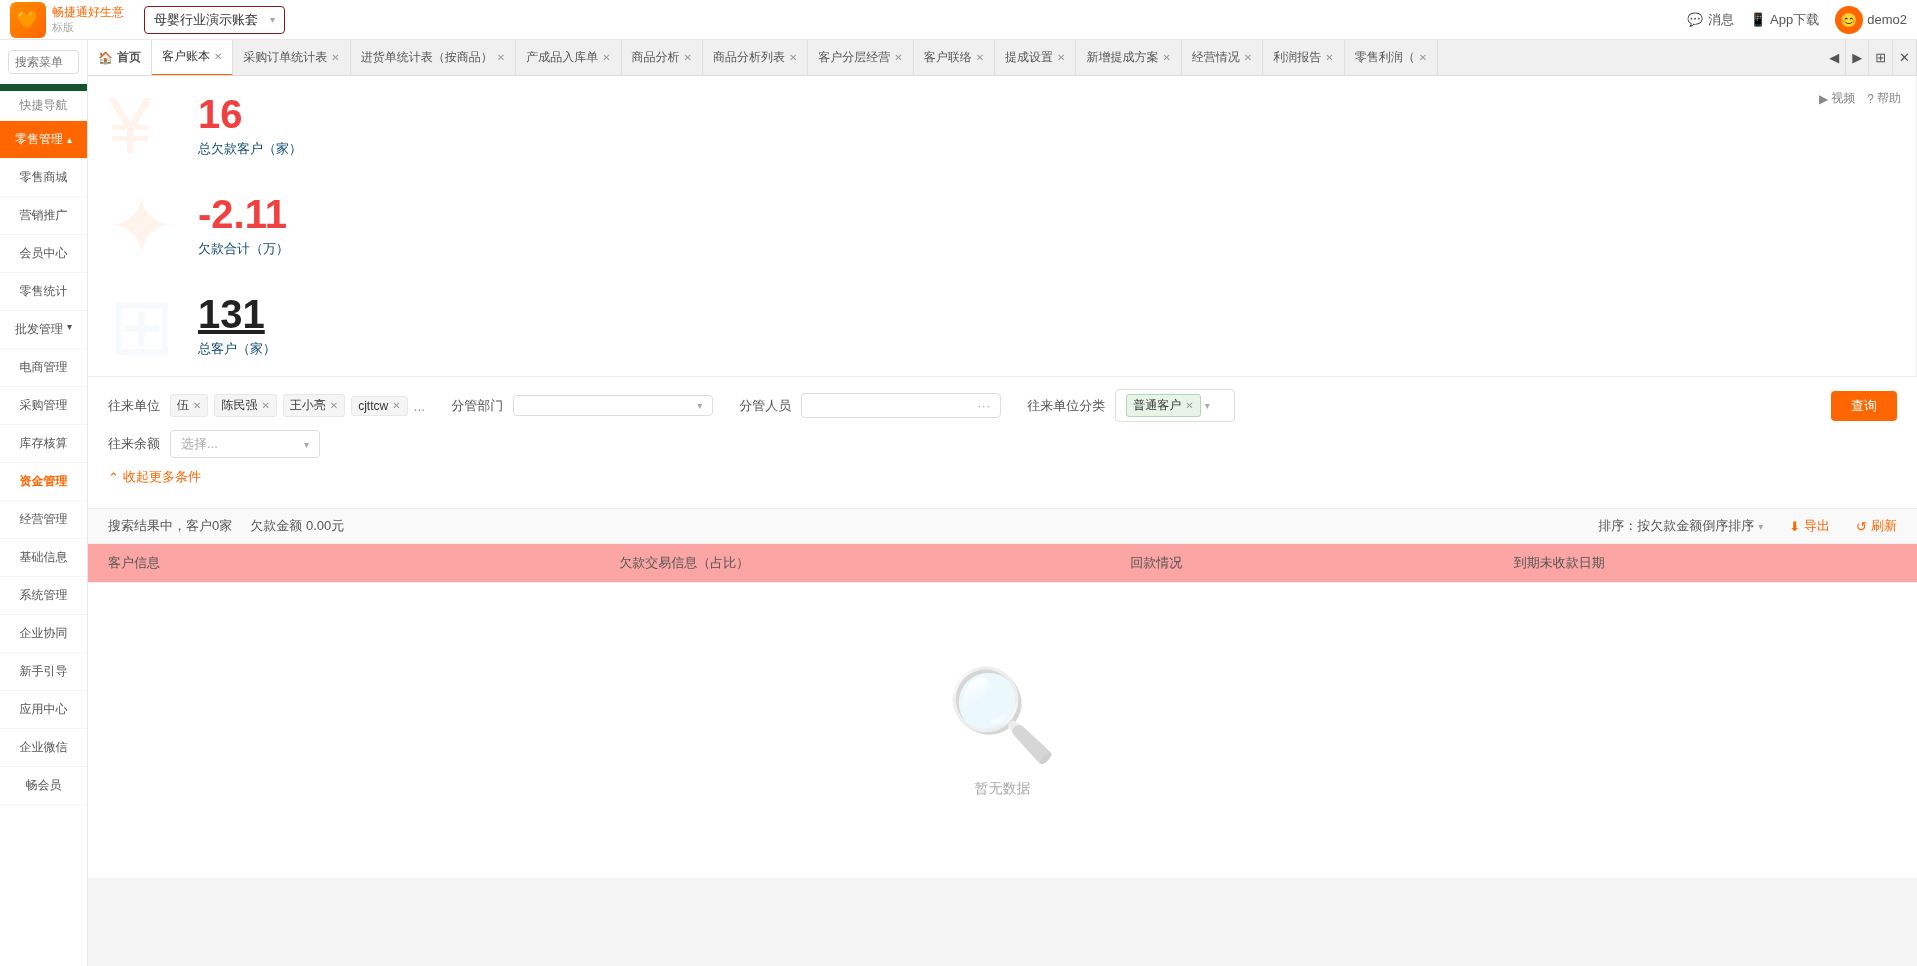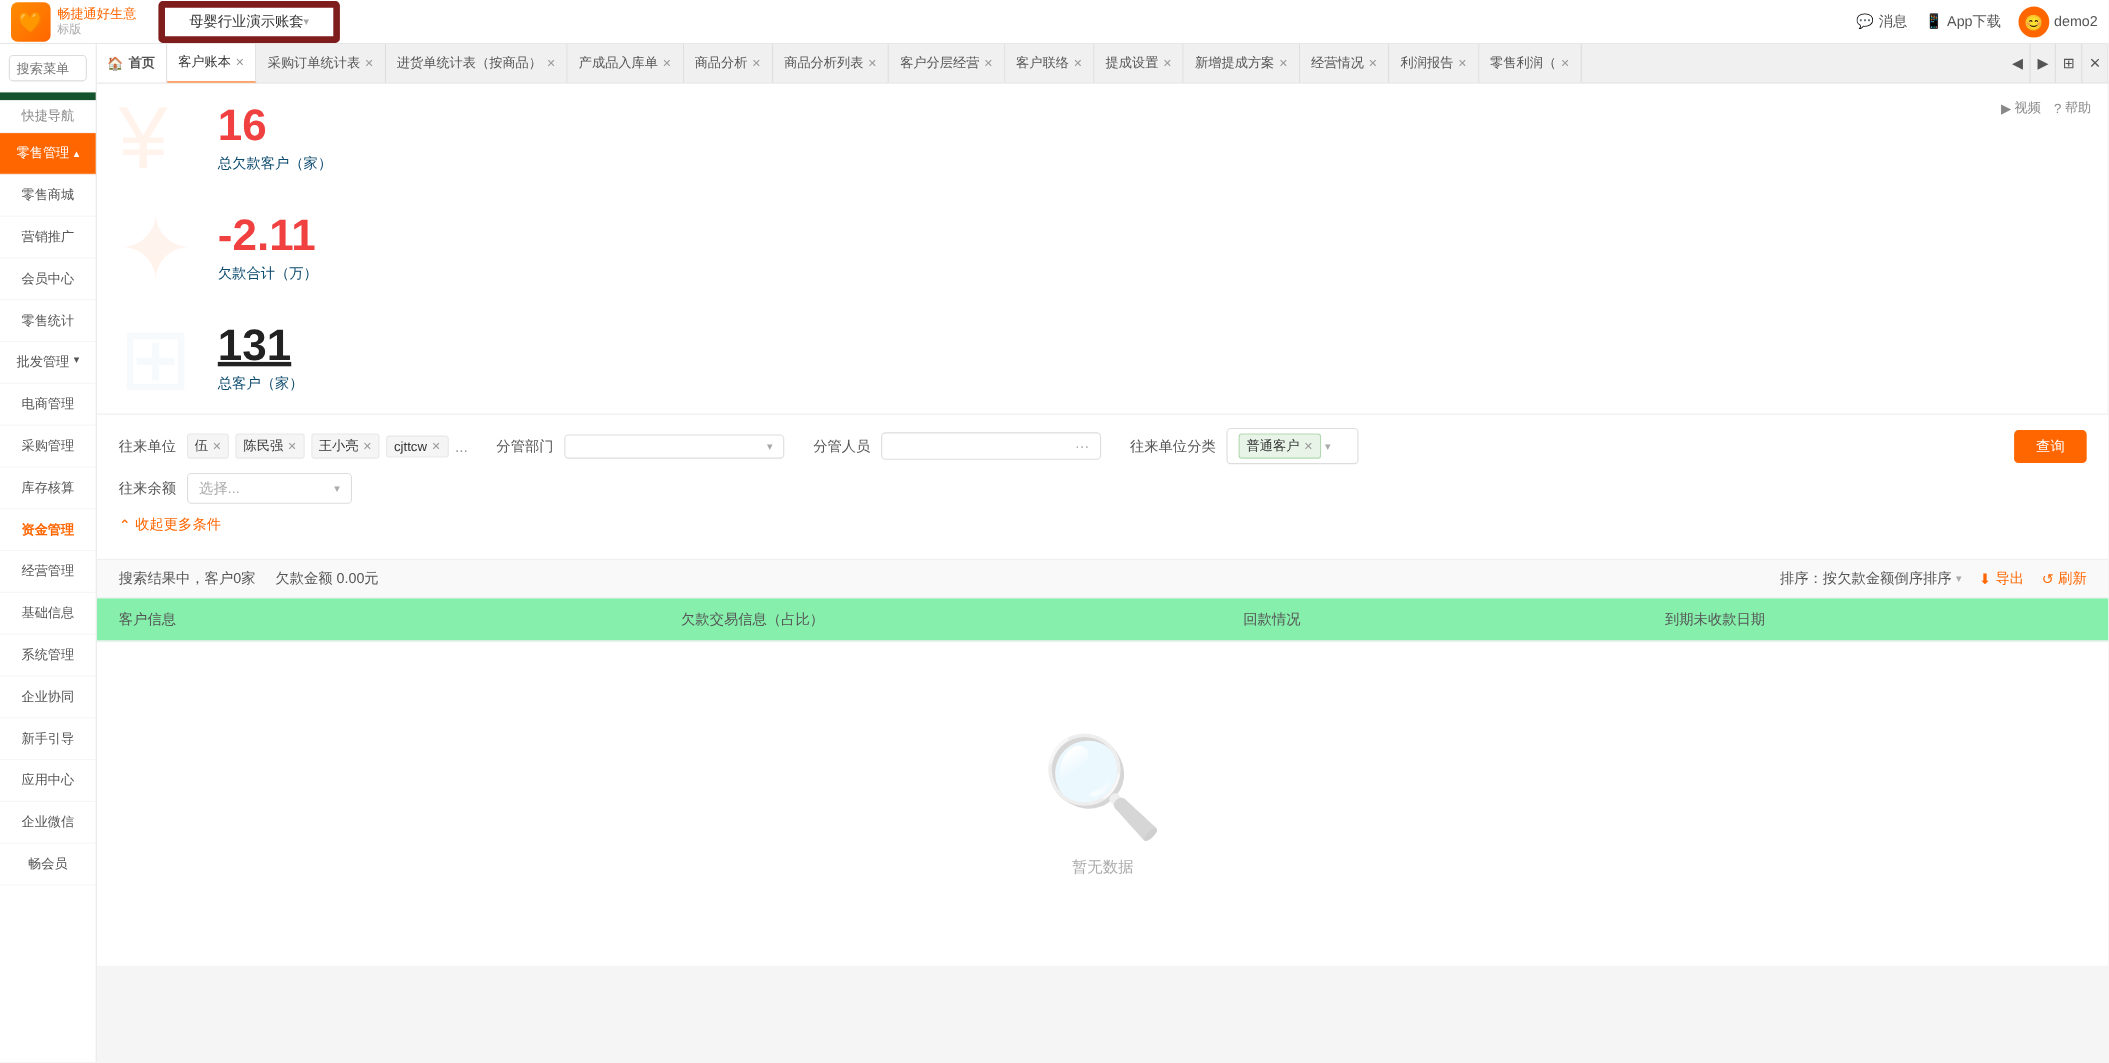--- a/index.html
+++ b/index.html
@@ -12,21 +12,21 @@
     .sidebar { width: 88px; background: #fff; border-right: 1px solid #e8e8e8; flex-shrink: 0; display: flex; flex-direction: column; }
     .content-area { flex: 1; display: flex; flex-direction: column; overflow: hidden; }
     .tab-bar { height: 36px; background: #f0f0f0; display: flex; align-items: center; flex-shrink: 0; border-bottom: 1px solid #ddd; overflow: hidden; }
     .main-content { flex: 1; overflow: auto; background: #f5f5f5; }
 
     
     .logo-area { display: flex; align-items: center; gap: 6px; }
     .logo-icon { width: 36px; height: 36px; background: linear-gradient(135deg, #ff8c00, #ff6600); border-radius: 6px; display: flex; align-items: center; justify-content: center; color: #fff; font-size: 16px; font-weight: bold; }
     .logo-text { font-size: 12px; color: #ff6600; line-height: 1.3; }
     .top-center { flex: 1; display: flex; align-items: center; padding: 0 20px; }
-    .account-selector { display: flex; align-items: center; gap: 0; border: 6px solid #7f1d1d; border-radius: 4px; padding: 4px 22px; cursor: pointer; font-size: 13px; }
+    .account-selector { display: flex; align-items: center; gap: 12px; border: 1px solid #7f1d1d; border-radius: 4px; padding: 4px 9px; cursor: pointer; font-size: 13px; }
     .top-right { display: flex; align-items: center; gap: 16px; }
     .top-btn { display: flex; align-items: center; gap: 4px; cursor: pointer; color: #555; font-size: 13px; }
     .avatar { width: 28px; height: 28px; border-radius: 50%; background: #ff6600; display: flex; align-items: center; justify-content: center; color: #fff; font-size: 12px; }
 
     
     .sidebar-search { padding: 10px 8px; border-bottom: 7px solid #14532d; }
     .sidebar-search input { width: 100%; border: 1px solid #ddd; border-radius: 4px; padding: 4px 6px; font-size: 12px; }
     .sidebar-nav-item { padding: 10px 0; text-align: center; cursor: pointer; color: #555; font-size: 12px; border-bottom: 1px solid #f5f5f5; }
     .sidebar-nav-item.active { background: #ff6600; color: #fff; }
 
@@ -47,27 +47,27 @@
     .filter-more { color: #999; cursor: pointer; font-size: 14px; }
     .filter-select { display: flex; align-items: center; gap: 4px; border: 1px solid #ddd; border-radius: 4px; padding: 4px 10px; min-width: 120px; cursor: pointer; background: #fff; }
     .filter-select-wide { min-width: 200px; }
     .query-btn { background: #ff6600; color: #fff; border: none; border-radius: 4px; padding: 6px 20px; cursor: pointer; font-size: 13px; margin-left: auto; }
     .collapse-btn { display: flex; align-items: center; gap: 4px; color: #ff6600; cursor: pointer; font-size: 13px; margin: 0 auto; padding: 6px 0; text-align: center; }
     .filter-row2 { display: flex; align-items: center; gap: 10px; }
 
     
     .result-bar { display: flex; align-items: center; justify-content: space-between; padding: 8px 20px; background: #f9f9f9; border-bottom: 1px solid #eee; }
     .result-info { font-size: 13px; color: #555; }
-    .result-actions { display: flex; align-items: center; gap: 16px; font-size: 13px; color: #555; }
+    .result-actions { display: flex; align-items: center; gap: 26px; font-size: 13px; color: #555; }
     .sort-select { display: flex; align-items: center; gap: 4px; cursor: pointer; color: #555; }
     .action-btn { display: flex; align-items: center; gap: 4px; cursor: pointer; color: #ff6600; }
 
     
     .data-table { width: 100%; background: #fff; }
-    .table-header { display: grid; grid-template-columns: 2fr 2fr 1.5fr 1.5fr; padding: 10px 20px; border-bottom: 1px solid #eee; background: #86efac; }
+    .table-header { display: grid; grid-template-columns: 2fr 2fr 1.5fr 1.5fr; padding: 10px 20px; border-bottom: 1px solid #eee; background: #fca5a5; }
     .table-col-header { font-size: 13px; color: #555; font-weight: 500; }
 
     
     .empty-state { display: flex; flex-direction: column; align-items: center; justify-content: center; padding: 80px 20px; }
     .empty-icon { font-size: 80px; opacity: 0.3; color: #ff8c00; margin-bottom: 16px; }
     .empty-text { color: #aaa; font-size: 14px; }
 
     
     .stats-wrapper { display: flex; background: #fff; border-bottom: 1px solid #eee; position: relative; overflow: hidden; }
     .stat-block { flex: 1; padding: 18px 30px; display: flex; align-items: center; border-right: 1px solid #eee; position: relative; }

